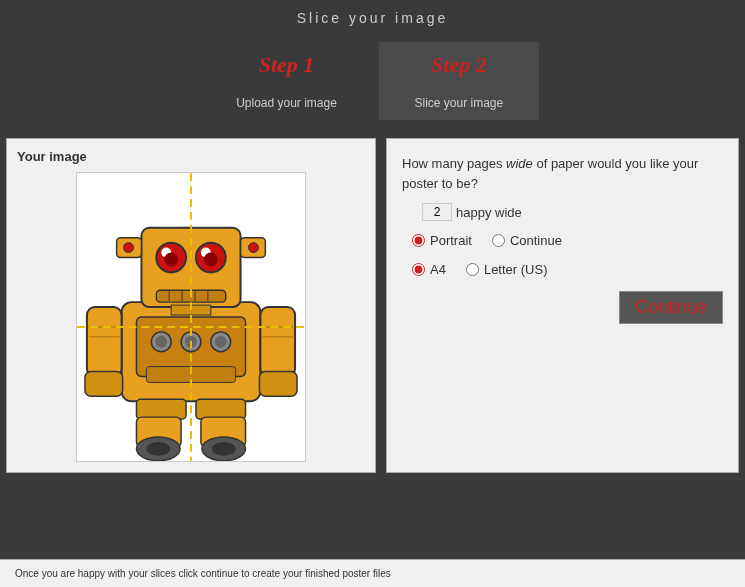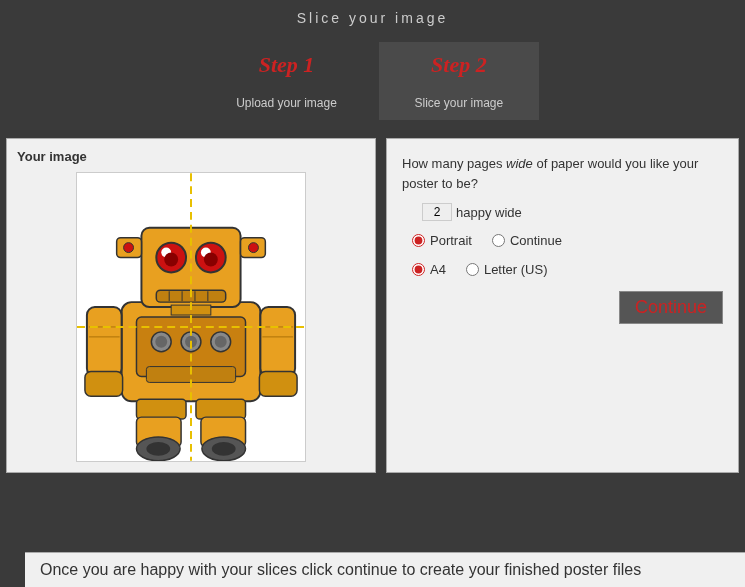--- a/index.html
+++ b/index.html
@@ -165,27 +165,26 @@
       cursor: pointer;
       font-size: 18px;
       font-family: Arial, sans-serif;
     }
 
     
     #bottom-bar {
       background-color: #f0f0f0;
       border-top: 1px solid #aaa;
       color: #333;
-      font-size: 16px;
+      font-size: 10px;
       padding: 8px 15px;
       position: absolute;
       bottom: 0;
       left: 0;
       right: 0;
-      margin-left: 25px;
     }
   </style>
 </head>
 <body>
 
 <div id="header">
   <span>Slice your image</span>
 </div>
 
 <div id="steps-bar">

